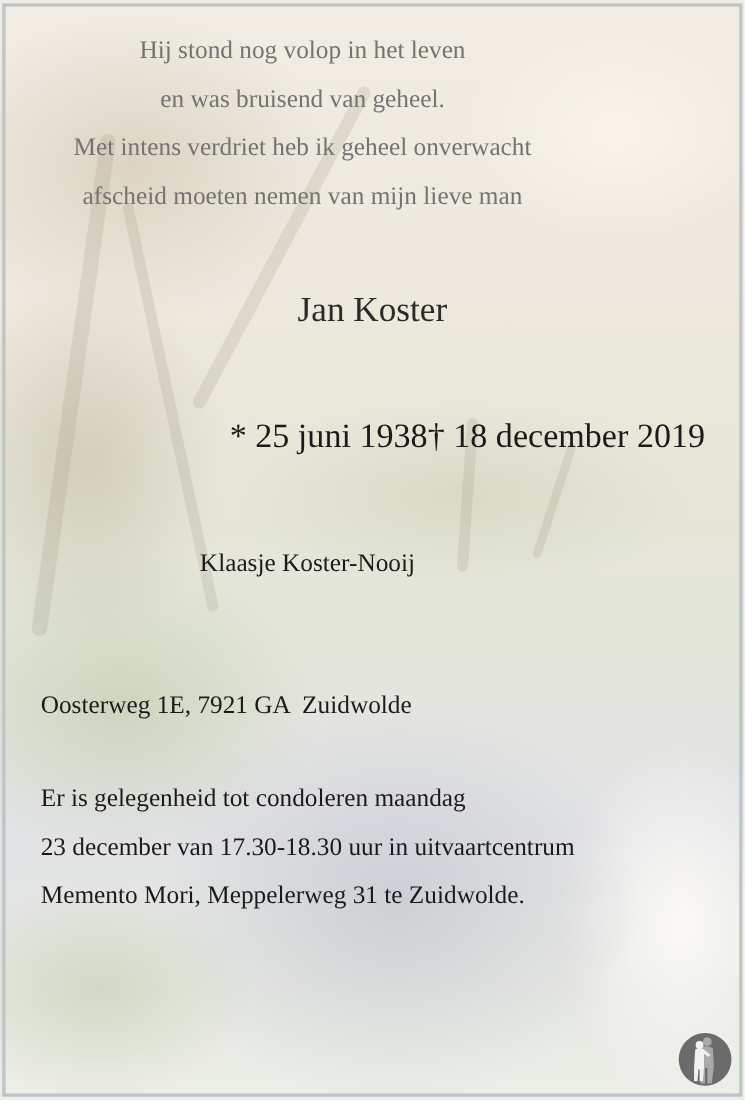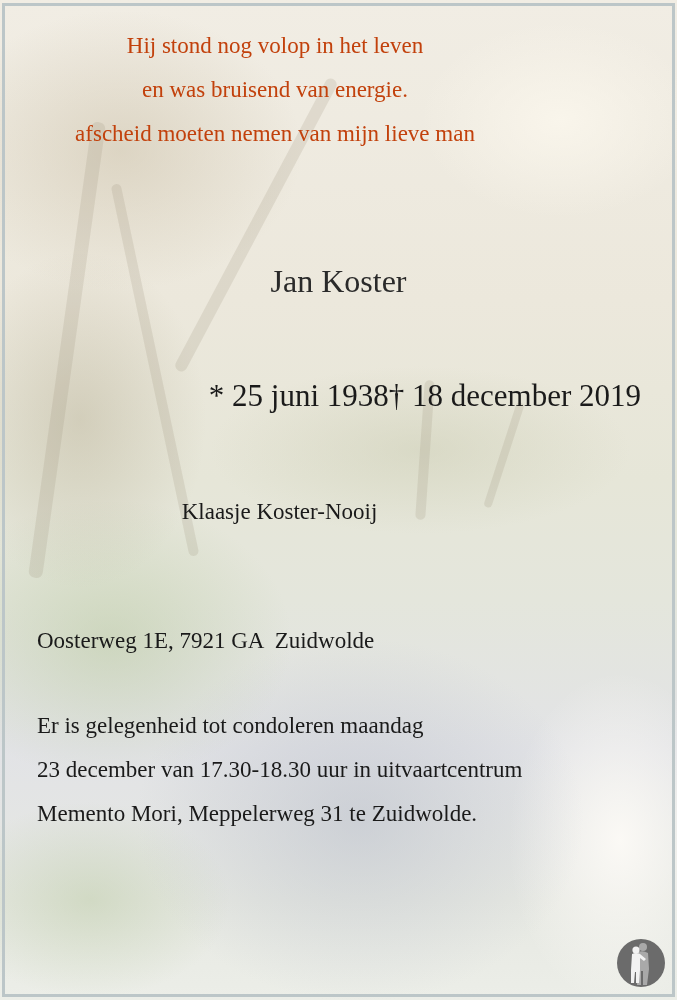--- a/index.html
+++ b/index.html
@@ -53,21 +53,21 @@
       height: 988px;
       border: 3px solid #bcc6c8;
       pointer-events: none;
     }
     .text {
       position: absolute;
       left: 0;
       width: 550px;
       font-size: 23px;
       line-height: 44px;
-      color: #c2410c;
+      color: #737373;
     }
     .center { text-align: center; }
     .intro {
       top: 24px;
     }
     .intro div { height: 44px; }
     .name {
       position: absolute;
       top: 256px;
       left: 0;
@@ -132,21 +132,22 @@
   <div class="trunk" style="left:60px;top:120px;width:14px;height:460px;transform:rotate(8deg);"></div>
   <div class="trunk" style="left:150px;top:180px;width:10px;height:380px;transform:rotate(-12deg);"></div>
   <div class="trunk" style="left:250px;top:60px;width:12px;height:330px;transform:rotate(28deg);"></div>
   <div class="trunk" style="left:420px;top:380px;width:10px;height:140px;transform:rotate(4deg);"></div>
   <div class="trunk" style="left:500px;top:400px;width:8px;height:110px;transform:rotate(18deg);"></div>
 
   <div class="frame"></div>
 
   <div class="text center intro">
     <div>Hij stond nog volop in het leven</div>
-    <div>en was bruisend van energie.</div>
+    <div>en was bruisend van geheel.</div>
+    <div>Met intens verdriet heb ik geheel onverwacht</div>
     <div>afscheid moeten nemen van mijn lieve man</div>
   </div>
 
   <div class="name">Jan Koster</div>
 
   <div class="dates">
     <span>* 25 juni 1938</span>
     <span>† 18 december 2019</span>
   </div>
 

